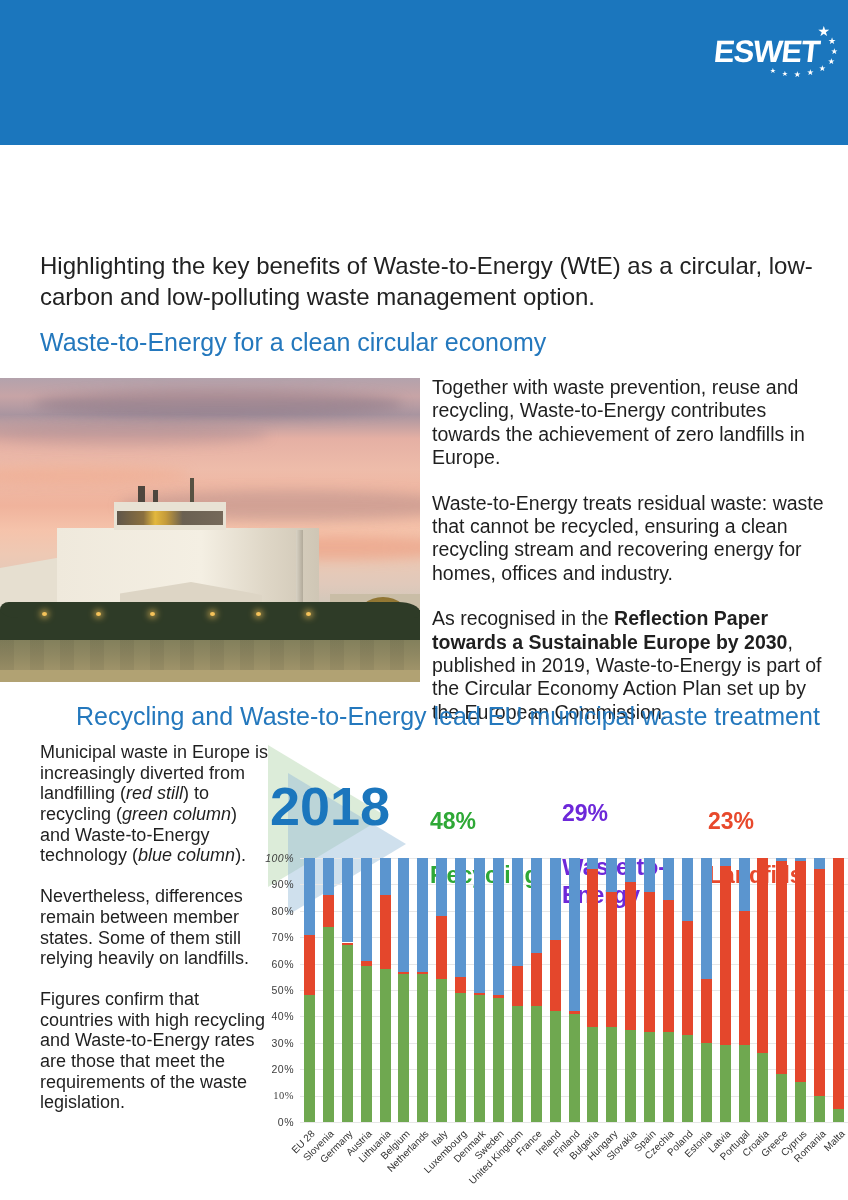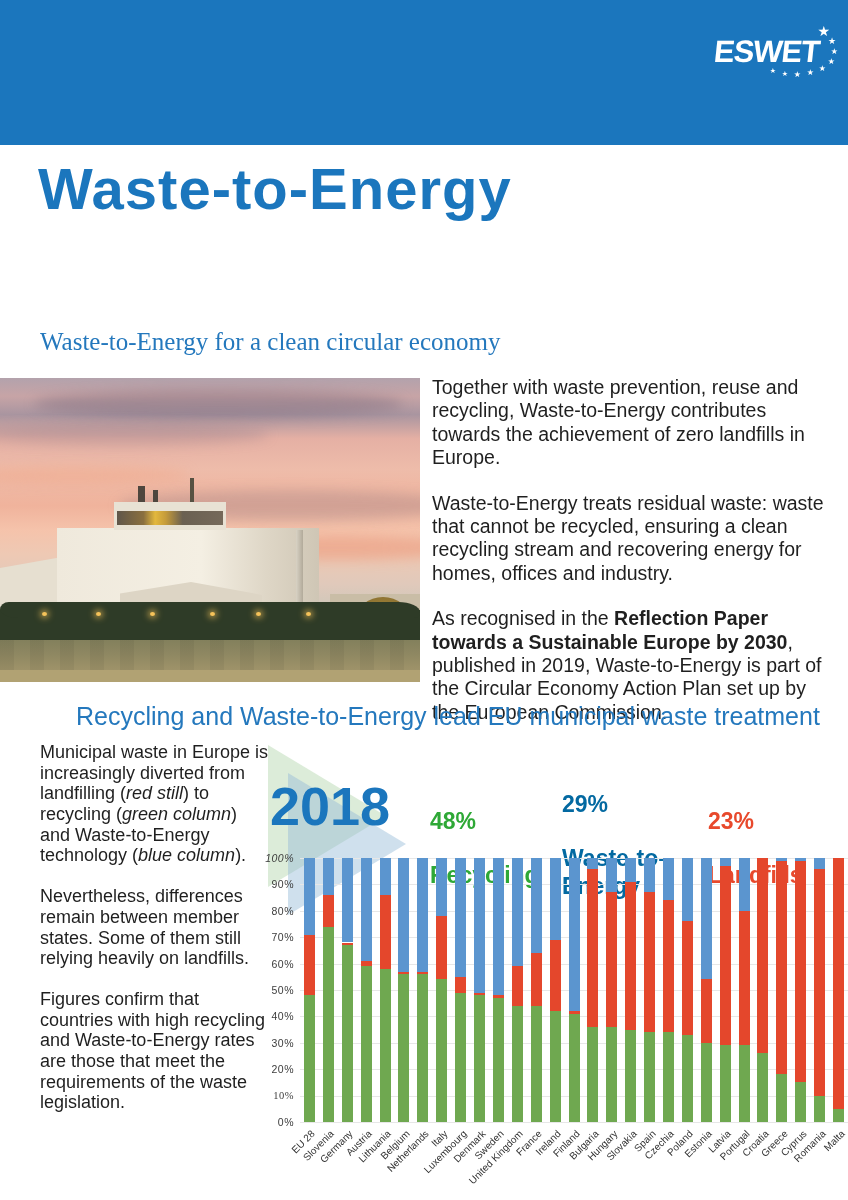--- a/index.html
+++ b/index.html
@@ -22,21 +22,21 @@
   .ls5{top:35px;right:4px;font-size:8px;}
   .ls6{top:39px;right:16px;font-size:8px;}
   .ls7{top:41px;right:29px;font-size:8px;}
   .ls8{top:40px;right:42px;font-size:7px;}
   .ls9{top:37px;right:54px;font-size:7px;}
 
   .page-title{position:absolute;left:38px;top:155px;font-size:58px;font-weight:800;
               color:#1b76bd;letter-spacing:1px;}
   .intro{position:absolute;left:40px;top:250px;width:790px;font-size:24px;line-height:1.3;color:#222;}
   .sec-heading{position:absolute;font-size:25px;color:#2478bd;}
-  .h1{left:40px;top:328px;font-family:Liberation Serif, serif;}
+  .h1{left:40px;top:328px;}
   .h2{left:40px;top:702px;margin-left:36px;}
 
   
   .photo{position:absolute;left:0;top:378px;width:420px;height:304px;overflow:hidden;}
   .sky{position:absolute;inset:0;background:linear-gradient(180deg,
       #b3a2ac 0%,#c7a4a6 6%,#a995a0 12%,#e5b0a4 20%,#eebcaa 30%,#f0b39c 42%,
       #f5c3ab 50%,#eec9b4 58%,#e0c9bb 68%,#c9c7b9 78%,#b4bfae 88%,#a8b5a5 100%);}
   .cloud{position:absolute;border-radius:50%;filter:blur(6px);}
   .c1{top:4%;left:8%;width:88%;height:9%;background:rgba(118,103,120,.38);}
   .c2{top:15%;left:-6%;width:70%;height:7%;background:rgba(140,120,135,.30);}
@@ -81,21 +81,21 @@
   .b{font-weight:700;} .i{font-style:italic;}
 
   
   .chart{position:absolute;left:268px;top:745px;width:580px;height:455px;}
   .tri{position:absolute;clip-path:polygon(0 0,100% 50%,0 100%);}
   .tri-green{left:0;top:0;width:118px;height:142px;background:rgba(178,212,170,.45);}
   .tri-blue{left:20px;top:28px;width:118px;height:142px;background:rgba(148,186,216,.45);}
   .year{position:absolute;left:2px;top:30px;font-size:54px;font-weight:800;color:#1b76bd;}
   .stat{position:absolute;font-size:23px;font-weight:700;line-height:1.18;white-space:pre-line;}
   .stat-recycling{left:162px;top:36px;color:#2ea836;}
-  .stat-wte{left:294px;top:19px;color:#0369a1;width:130px;}
+  .stat-wte{left:294px;top:28px;color:#6d28d9;width:130px;}
   .stat-landfills{left:440px;top:36px;color:#e8492c;}
   .stat .v{display:block;}
 
   .plot{position:absolute;left:32px;top:113px;width:548px;height:264px;}
   .gridline{position:absolute;left:0;width:548px;height:1px;background:#e7e7e7;}
   .ytick{position:absolute;left:-42px;width:36px;text-align:right;font-size:10.5px;
          color:#3c3c3c;letter-spacing:.5px;}
   .seg{position:absolute;width:11px;}
   .xtick{position:absolute;top:270px;width:110px;text-align:right;font-size:10px;color:#333;
          transform:rotate(-45deg);transform-origin:100% 0;white-space:nowrap;}
@@ -113,21 +113,21 @@
       <span class="logo-star ls3">★</span>
       <span class="logo-star ls4">★</span>
       <span class="logo-star ls5">★</span>
       <span class="logo-star ls6">★</span>
       <span class="logo-star ls7">★</span>
       <span class="logo-star ls8">★</span>
       <span class="logo-star ls9">★</span>
     </div>
   </div>
 
-  <div class="page-title">Waste-to-Energy</div>
+  <div class="intro">Highlighting the key benefits of Waste-to-Energy (WtE) as a circular, low-carbon and low-polluting waste management option.</div>
 
   <div class="sec-heading h1">Waste-to-Energy for a clean circular economy</div>
 
   <div class="photo">
     <div class="sky"></div>
     <div class="cloud c1"></div>
     <div class="cloud c2"></div>
     <div class="cloud c3"></div>
     <div class="cloud c4"></div>
     <div class="cloud c5"></div>

